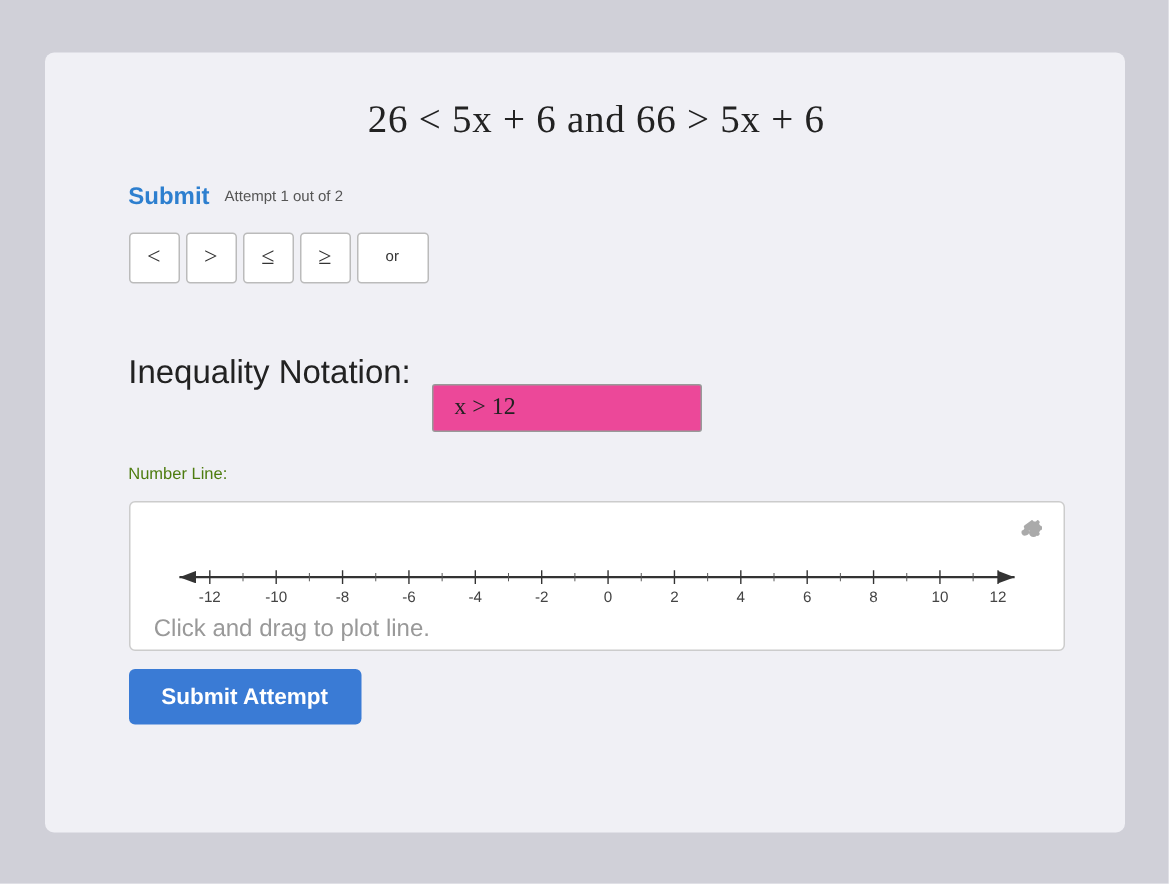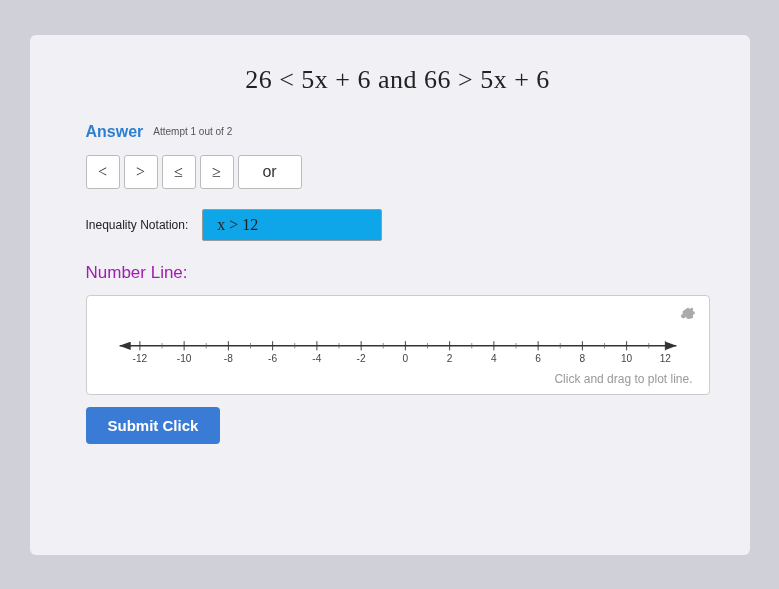--- a/index.html
+++ b/index.html
@@ -68,62 +68,63 @@
       font-size: 16px;
       display: flex;
       align-items: center;
       justify-content: center;
       cursor: pointer;
       color: #333;
       font-family: 'Times New Roman', serif;
     }
 
     .op-btn-or {
-      width: 64px;
+      width: 48px;
       height: 34px;
       border: 1px solid #bbb;
       background: #fff;
       border-radius: 3px;
-      font-size: 16px;
+      font-size: 10px;
       display: flex;
       align-items: center;
       justify-content: center;
       cursor: pointer;
       color: #333;
       font-family: Arial, sans-serif;
     }
 
     .inequality-row {
       display: flex;
       align-items: center;
       gap: 14px;
       margin-bottom: 22px;
     }
 
     .inequality-label {
-      font-size: 12px;
+      font-size: 22px;
       color: #222;
       font-family: Arial, sans-serif;
       font-weight: normal;
     }
 
     .inequality-input {
       border: 1px solid #999;
-      background: #0ea5e9;
+      background: #ec4899;
       padding: 6px 14px;
       font-size: 16px;
       font-family: 'Times New Roman', serif;
       color: #222;
       width: 180px;
       border-radius: 2px;
+      margin-top: 47px;
     }
 
     .number-line-label {
-      font-size: 17px;
-      color: #a21caf;
+      font-size: 11px;
+      color: #4d7c0f;
       font-family: Arial, sans-serif;
       margin-bottom: 12px;
     }
 
     .number-line-container {
       border: 1px solid #ccc;
       background: #fff;
       border-radius: 4px;
       padding: 14px 16px 10px 16px;
       margin-bottom: 12px;
@@ -137,22 +138,22 @@
       margin-top: 8px;
     }
 
     
     .number-line-svg {
       width: 100%;
       height: 50px;
     }
 
     .click-hint {
-      text-align: right;
-      font-size: 12px;
+      text-align: left;
+      font-size: 16px;
       color: #999;
       font-family: Arial, sans-serif;
       margin-top: 4px;
     }
 
     .submit-btn {
       background: #3a7bd5;
       color: #fff;
       border: none;
       padding: 10px 22px;
@@ -173,21 +174,21 @@
     }
   </style>
 </head>
 <body>
 
 <div class="card">
 
   <div class="problem-title">26 &lt; 5x + 6  and  66 &gt; 5x + 6</div>
 
   <div class="answer-header">
-    <span class="answer-label">Answer</span>
+    <span class="answer-label">Submit</span>
     <span class="attempt-label">Attempt 1 out of 2</span>
   </div>
 
   <div class="operator-buttons">
     <button class="op-btn">&lt;</button>
     <button class="op-btn">&gt;</button>
     <button class="op-btn">≤</button>
     <button class="op-btn">≥</button>
     <button class="op-btn-or">or</button>
   </div>
@@ -280,15 +281,15 @@
         <line x1="496" y1="25" x2="496" y2="31" stroke="#555" stroke-width="0.7"></line>
 
         <line x1="544" y1="25" x2="544" y2="31" stroke="#555" stroke-width="0.7"></line>
 
         <line x1="592" y1="25" x2="592" y2="31" stroke="#555" stroke-width="0.7"></line>
       </svg>
     </div>
     <div class="click-hint">Click and drag to plot line.</div>
   </div>
 
-  <button class="submit-btn">Submit Click</button>
+  <button class="submit-btn">Submit Attempt</button>
 
 </div>
 
 </body></html>

